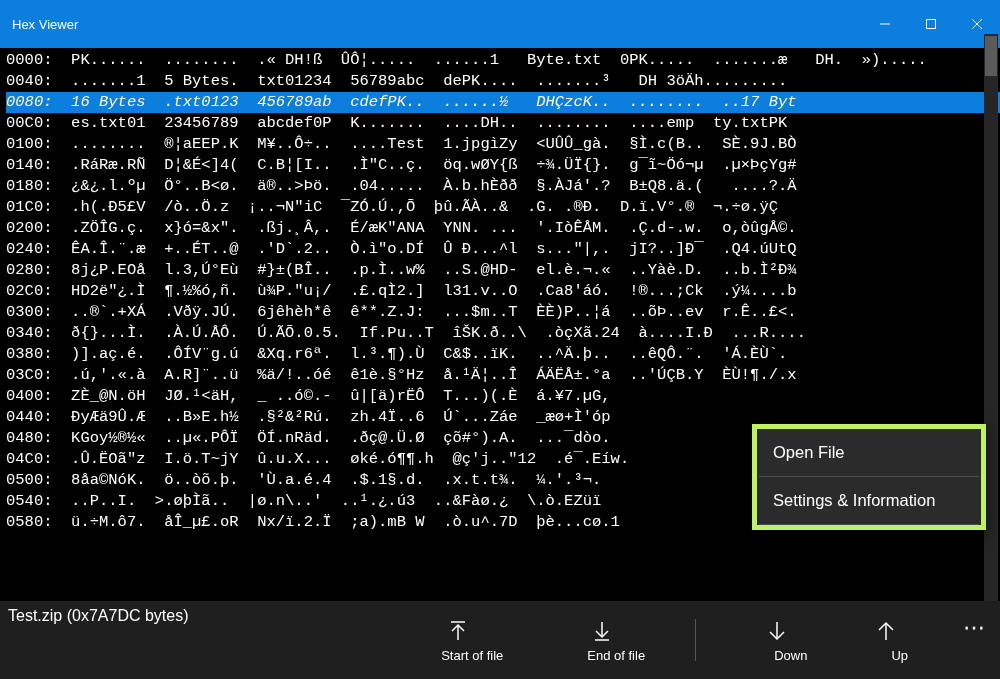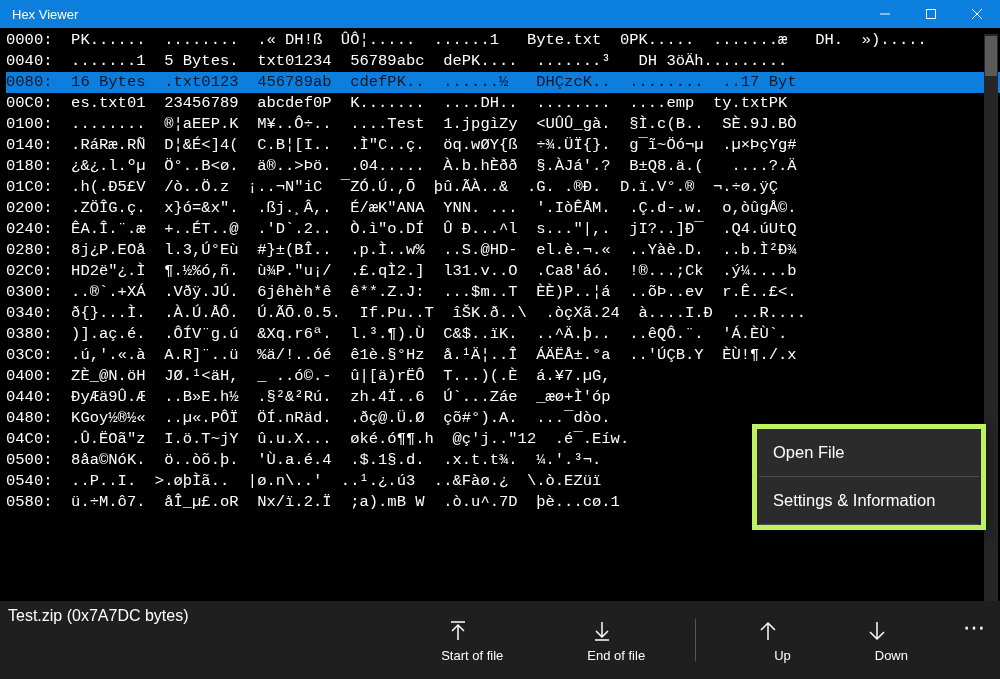--- a/index.html
+++ b/index.html
@@ -5,21 +5,21 @@
     * { margin: 0; padding: 0; box-sizing: border-box; }
     body {
       width: 1000px;
       height: 679px;
       overflow: hidden;
       font-family: "Segoe UI", sans-serif;
       background: #000;
       position: relative;
     }
     .titlebar {
-      height: 28px;
+      height: 48px;
       background: #0c7ede;
       display: flex;
       align-items: center;
       color: #fff;
       font-size: 13px;
     }
     .titlebar .title {
       padding-left: 12px;
       flex: 1;
     }
@@ -47,21 +47,22 @@
       padding: 2px 0 0 6px;
       height: calc(679px - 32px - 78px);
       overflow: hidden;
       white-space: pre;
       position: relative;
       border-radius: 10px;
     }
     .hex-line { }
     .hex-line.selected {
       background: #0c7ede;
-      color: #0f172a;
+      color: #fef9c3;
+      font-style: italic;
     }
     .scrollbar {
       position: absolute;
       right: 2px;
       top: 34px;
       width: 14px;
       height: calc(679px - 32px - 78px - 2px);
       background: #262626;
     }
     .scrollthumb {
@@ -192,34 +193,34 @@
           <line x1="10" y1="2" x2="10" y2="17"></line>
           <polyline points="4,11 10,17 16,11"></polyline>
         </svg>
     </span>
     <span class="label">End of file</span>
   </div>
   <div class="vsep"></div>
   <div class="cmd">
     <span class="icon">
       <svg width="20" height="22">
+          <line x1="10" y1="2" x2="10" y2="19"></line>
+          <polyline points="3,12 10,19 17,12"></polyline>
+        </svg>
+    </span>
+    <span class="label">Down</span>
+  </div>
+  <div class="cmd">
+    <span class="icon">
+      <svg width="20" height="22">
           <line x1="10" y1="20" x2="10" y2="3"></line>
           <polyline points="3,10 10,3 17,10"></polyline>
         </svg>
     </span>
     <span class="label">Up</span>
-  </div>
-  <div class="cmd">
-    <span class="icon">
-      <svg width="20" height="22">
-          <line x1="10" y1="2" x2="10" y2="19"></line>
-          <polyline points="3,12 10,19 17,12"></polyline>
-        </svg>
-    </span>
-    <span class="label">Down</span>
   </div>
   <div class="more">⋯</div>
 </div>
 
 <div class="context-menu">
   <div class="menu-item">Open File</div>
   <div class="menu-sep"></div>
   <div class="menu-item">Settings &amp; Information</div>
   <div class="menu-sep"></div>
 </div>

